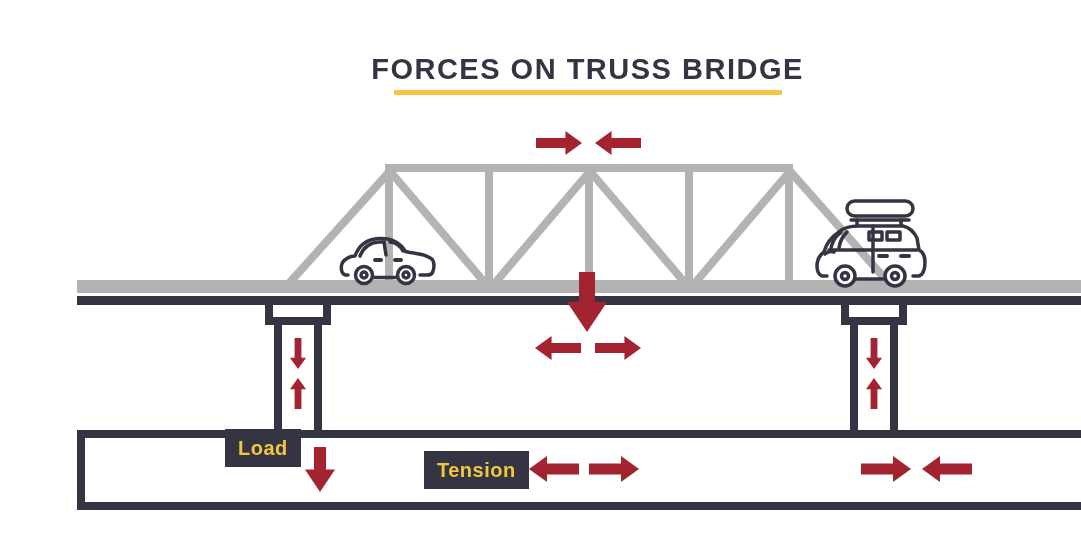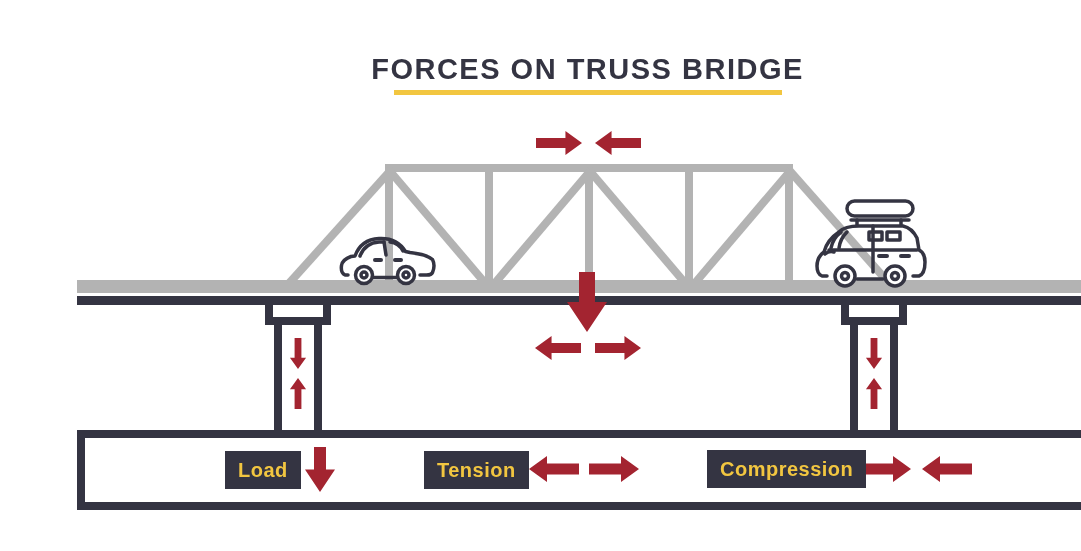--- a/index.html
+++ b/index.html
@@ -144,23 +144,20 @@
       <path d="M60,30 L60,76"></path>
       <path d="M66,60 h8 M88,60 h8" stroke-width="4"></path>
       <path d="M12,58 Q16,54.5 21,56"></path>
       <circle cx="32" cy="80" r="10" fill="#ffffff"></circle>
       <circle cx="32" cy="80" r="3.5"></circle>
       <circle cx="82" cy="80" r="10" fill="#ffffff"></circle>
       <circle cx="82" cy="80" r="3.5"></circle>
     </g>
   </svg>
 
-  <div class="badge" style="left:178px;top:451px;">
+  <div class="badge" style="left:178px;top:429px;">
     <span>Load</span>
   </div>
   <div class="badge" style="left:377px;top:451px;text-align:right;">
     <span>Tension</span>
   </div>
-  <div class="badge" style="left:660px;top:450px;">
-    <span>Compression</span>
-  </div>
 
 </div>
 
 </body></html>

